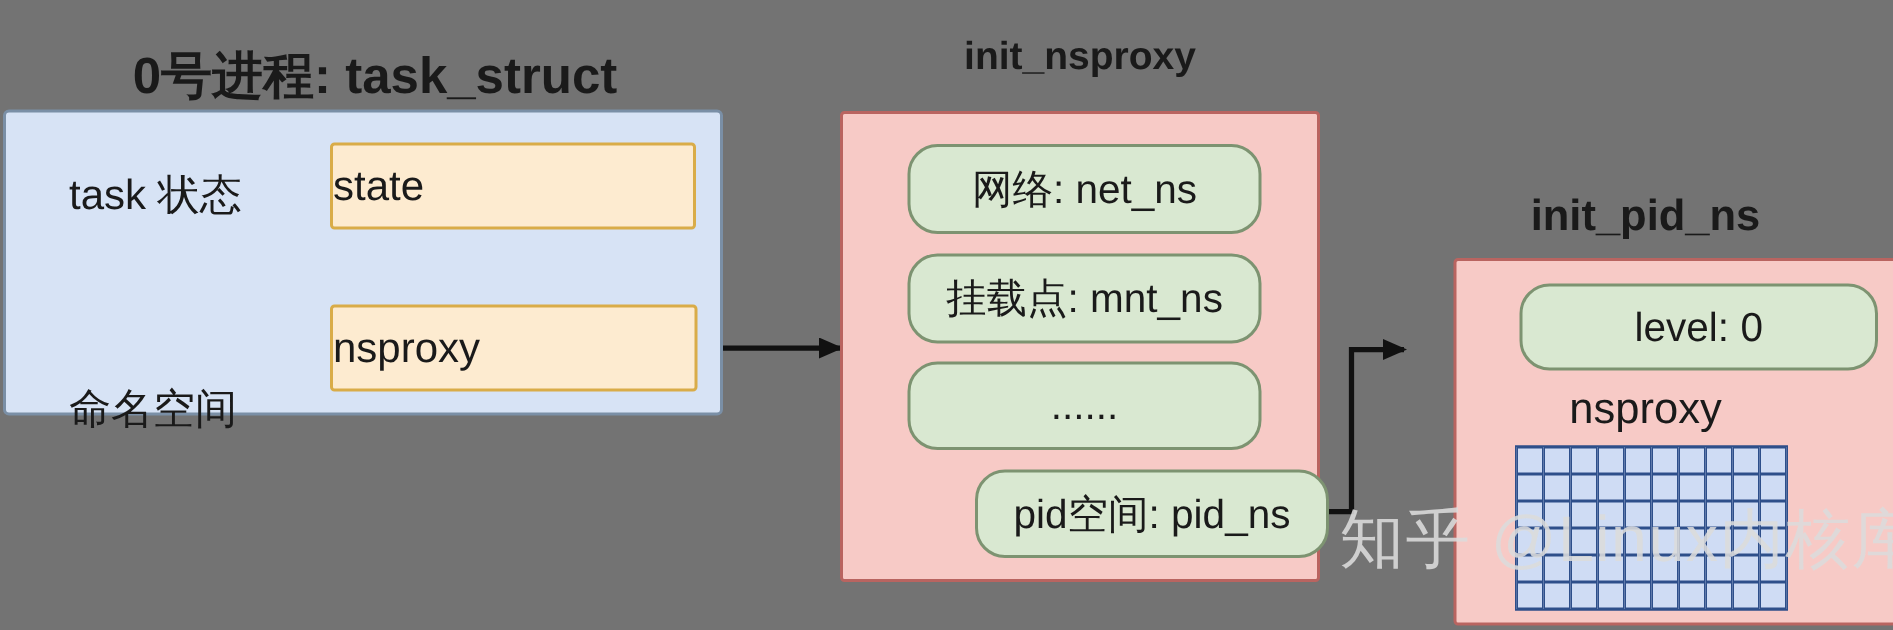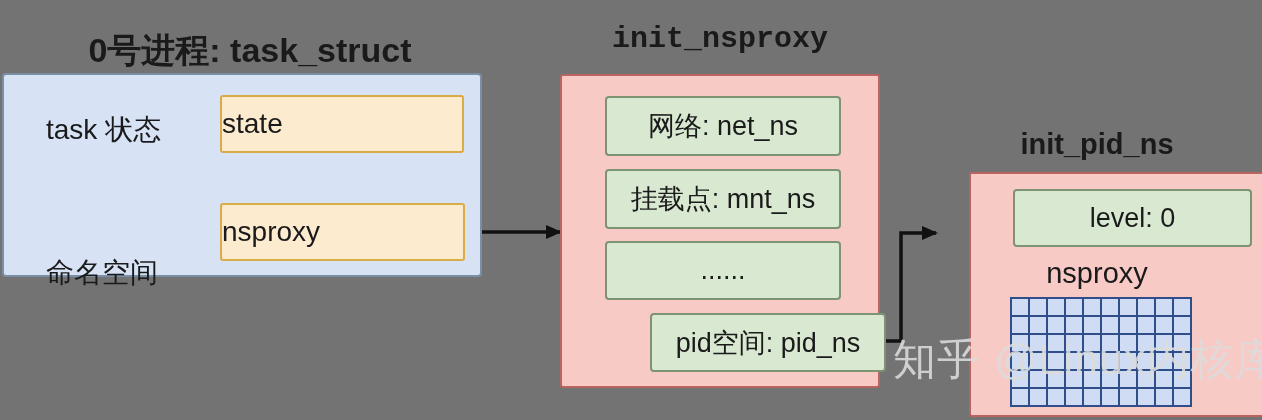--- a/index.html
+++ b/index.html
@@ -11,21 +11,21 @@
     color:var(--c-text,#1a1a1a);
     overflow:hidden;
   }
   .title{
     position:absolute;
     text-align:center;
     color:var(--c-text,#1a1a1a);
     white-space:nowrap;
   }
   .title-left{left:30px;top:28px;width:440px;font-size:34px;font-weight:700;}
-  .title-mid{left:560px;top:22px;width:320px;font-size:30px;font-weight:600;font-family:Liberation Mono, monospace;}
+  .title-mid{left:560px;top:22px;width:320px;font-size:26px;font-weight:600;}
   .title-right{left:939px;top:128px;width:316px;font-size:29px;font-weight:600;}
 
   .struct-box{position:absolute;box-sizing:border-box;}
   .blue-box{
     left:2px;top:73px;width:480px;height:204px;
     background:var(--c-blue-fill,#d7e3f5);
     border:2px solid var(--c-blue-border,#7a8fa6);
     border-radius:4px;
   }
   .pink-box{
@@ -47,21 +47,21 @@
     background:var(--c-orange-fill,#fdebd0);
     border:2px solid var(--c-orange-border,#d9ac48);
     border-radius:3px;
     display:flex;align-items:center;
     font-size:28px;
   }
   .green-box{
     position:absolute;box-sizing:border-box;
     background:var(--c-green-fill,#d9e8d1);
     border:2px solid var(--c-green-border,#7d9371);
-    border-radius:4px;
+    border-radius:20px;
     display:flex;align-items:center;justify-content:center;
     font-size:27px;
     white-space:nowrap;
   }
   .pidmap-label{
     position:absolute;left:939px;top:257px;width:316px;
     text-align:center;font-size:29px;font-weight:500;
     color:var(--c-text,#1a1a1a);
   }
   .pidmap-grid{

